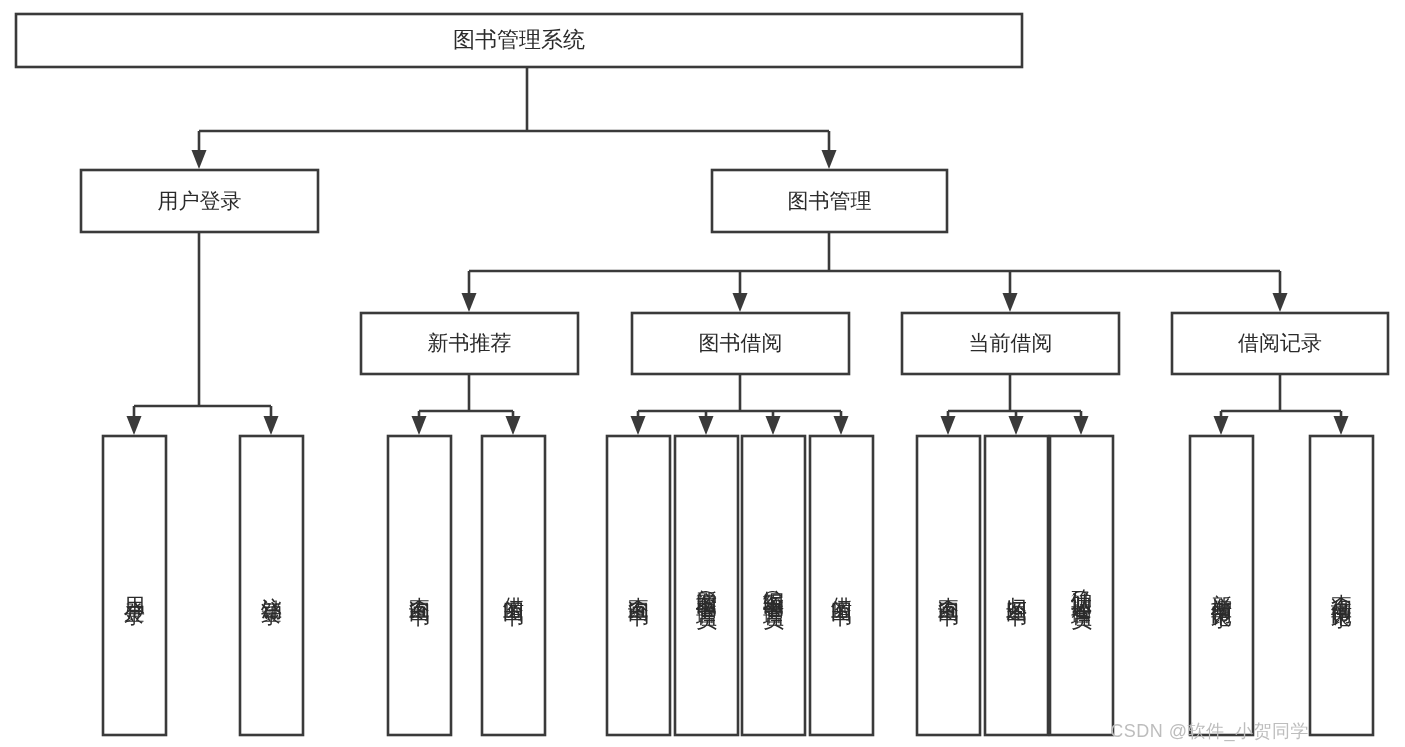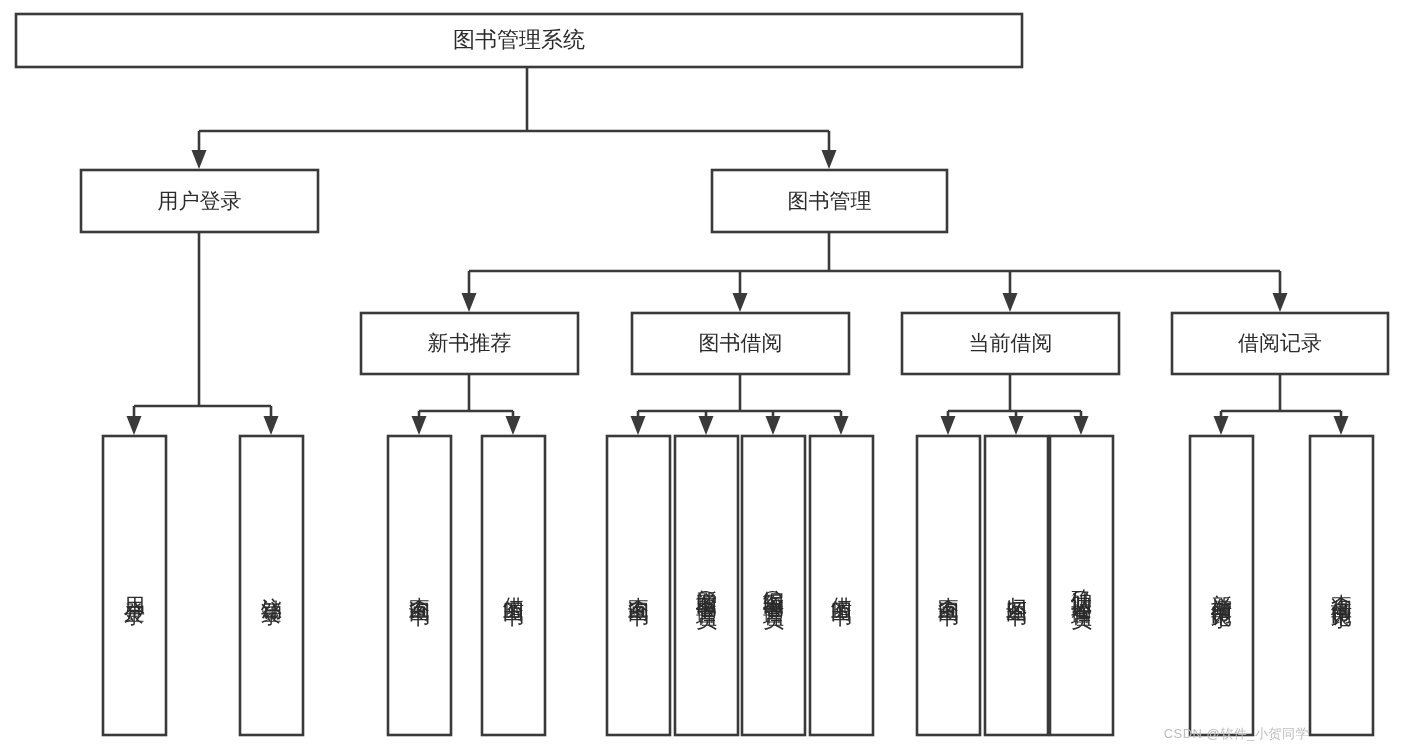--- a/index.html
+++ b/index.html
@@ -69,21 +69,21 @@
     line-height: 1.05;
     letter-spacing: 3px;
     white-space: nowrap;
     text-align: center;
   }
   .watermark {
     position: absolute;
     right: 8px;
     bottom: 4px;
     font-family: "Liberation Sans", "DejaVu Sans", sans-serif;
-    font-size: 13px;
+    font-size: 18px;
     color: #bdbdbd;
     white-space: nowrap;
     letter-spacing: 0.5px;
     margin-left: 40px;
   }
 </style>
 </head>
 <body>
 
 <div id="diagram-root">

